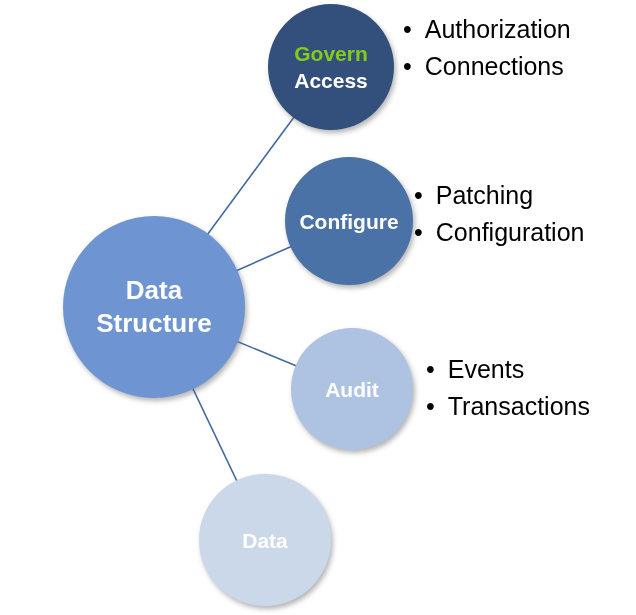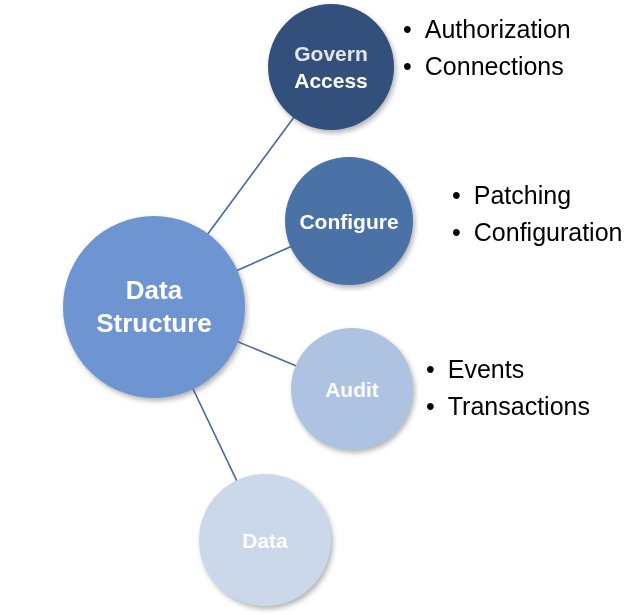--- a/index.html
+++ b/index.html
@@ -41,21 +41,21 @@
       color: #000000;
       font-size: 25px;
       line-height: 37px;
     }
     .bullet-row { white-space: nowrap; }
     .bullet-row .dot { margin-right: 13px; }
     .bullets.tight { line-height: 35px; }
     .bullets.tight .dot { margin-right: 1px; font-size: 21px; }
 
     #bullets-govern     { left: 403px; top: 11px;  }
-    #bullets-configure  { left: 452px; top: 177px; }
+    #bullets-configure  { left: 414px; top: 177px; }
     #bullets-audit      { left: 426px; top: 351px; }
     #bullets-protection { left: 364px; top: 517px; }
   </style>
 </head>
 <body>
 
 <div class="canvas">
 
   <svg class="connectors" viewBox="0 0 636 615">
     <line class="connector" x1="154" y1="307" x2="331" y2="67" style="stroke: rgb(68, 105, 158);"></line>
@@ -63,21 +63,21 @@
     <line class="connector" x1="154" y1="307" x2="352" y2="389" style="stroke: rgb(68, 105, 158);"></line>
     <line class="connector" x1="154" y1="307" x2="265" y2="540" style="stroke: rgb(68, 105, 158);"></line>
   </svg>
 
   <div class="circle" id="center-circle" style="background: rgb(110, 149, 210);">
     <span class="label-line" style="color: rgb(255, 255, 255);">Data</span>
     <span class="label-line" style="color: rgb(255, 255, 255);">Structure</span>
   </div>
 
   <div class="circle" id="node-govern" style="background: rgb(51, 80, 124);">
-    <span class="label-line" style="color: #e5e5e5;">Govern</span>
+    <span class="label-line" style="color: #84cc16;">Govern</span>
     <span class="label-line" style="color: rgb(255, 255, 255);">Access</span>
   </div>
 
   <div class="circle" id="node-configure" style="background: rgb(74, 114, 166);">
     <span class="label-line" style="color: rgb(255, 255, 255);">Configure</span>
   </div>
 
   <div class="circle" id="node-audit" style="background: rgb(173, 195, 225);">
     <span class="label-line" style="color: rgb(255, 255, 255);">Audit</span>
   </div>

